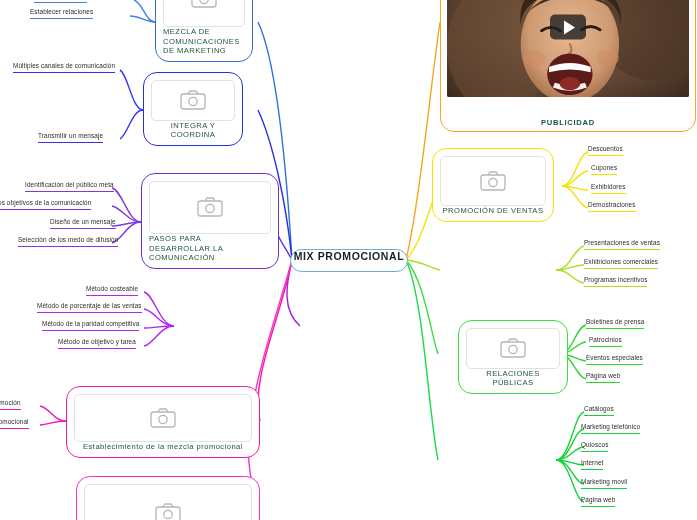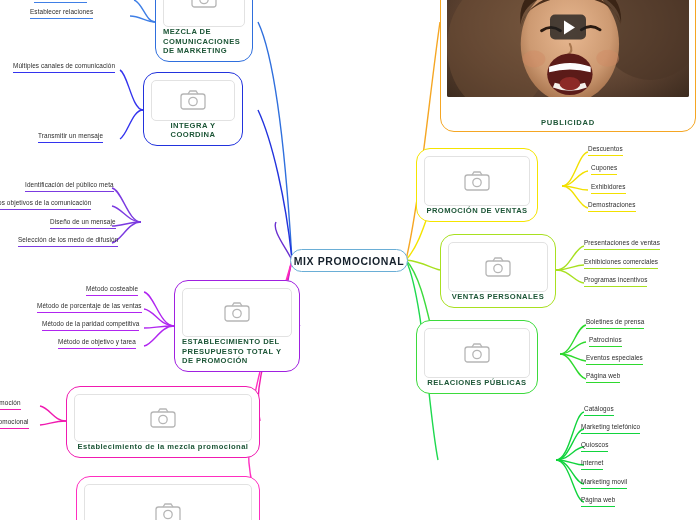--- a/index.html
+++ b/index.html
@@ -19,21 +19,21 @@
     position: absolute; left: 0; top: 0;
     width: 697px; height: 520px;
     pointer-events: none;
   }
   
   .hub {
     position: absolute;
     border: 1.6px solid #6aaed6;
     background: #ffffff;
     border-radius: 16px;
-    display: flex; align-items: center; justify-content: center;
+    display: flex; justify-content: center;
     z-index: 30;
   }
   .hub span {
     font-size: 10.5px;
     font-weight: bold;
     letter-spacing: 0.6px;
     color: #15202b;
     white-space: nowrap;
   }
   
@@ -53,21 +53,21 @@
     border-radius: 5px;
     background: #fff;
     display: flex; align-items: center; justify-content: center;
     flex: 1 1 auto;
     min-height: 10px;
   }
   .thumb svg { display: block; }
   .topic-label {
     margin-top: 0;
     font-size: 7.6px;
-    font-weight: bold;
+    font-weight: normal;
     letter-spacing: 0.45px;
     color: #1d5637;
     line-height: 1.28;
     text-align: left;
   }
   .topic-label.center { text-align: center; }
   
   .videonode {
     position: absolute;
     background: #ffffff;
@@ -204,31 +204,31 @@
     <div class="thumb">
       <svg width="26" height="20" viewBox="0 0 26 20">
           <rect x="1" y="4" width="24" height="15" rx="2.5" fill="none" stroke="#b6b6b6" stroke-width="1.3"></rect>
           <path d="M8 4 L10 1 L16 1 L18 4" fill="none" stroke="#b6b6b6" stroke-width="1.3"></path>
           <circle cx="13" cy="11.5" r="4.2" fill="none" stroke="#b6b6b6" stroke-width="1.3"></circle>
         </svg>
     </div>
     <div class="topic-label center">INTEGRA Y COORDINA</div>
   </div>
 
-
-  <div class="topic" style="left:174px; top:280px; width:126px; height:92px; border-color:#a020e0;">
-    <div class="thumb">
-      <svg width="26" height="20" viewBox="0 0 26 20">
-          <rect x="1" y="4" width="24" height="15" rx="2.5" fill="none" stroke="#b6b6b6" stroke-width="1.3"></rect>
-          <path d="M8 4 L10 1 L16 1 L18 4" fill="none" stroke="#b6b6b6" stroke-width="1.3"></path>
-          <circle cx="13" cy="11.5" r="4.2" fill="none" stroke="#b6b6b6" stroke-width="1.3"></circle>
-        </svg>
-    </div>
-    <div class="topic-label">ESTABLECIMIENTO DEL<br>PRESUPUESTO TOTAL Y<br>DE PROMOCIÓN</div>
-  </div>
+  <div class="topic" style="left:141px; top:173px; width:138px; height:96px; border-color:#6a2fd0;">
+    <div class="thumb">
+      <svg width="26" height="20" viewBox="0 0 26 20">
+          <rect x="1" y="4" width="24" height="15" rx="2.5" fill="none" stroke="#b6b6b6" stroke-width="1.3"></rect>
+          <path d="M8 4 L10 1 L16 1 L18 4" fill="none" stroke="#b6b6b6" stroke-width="1.3"></path>
+          <circle cx="13" cy="11.5" r="4.2" fill="none" stroke="#b6b6b6" stroke-width="1.3"></circle>
+        </svg>
+    </div>
+    <div class="topic-label">PASOS PARA<br>DESARROLLAR LA<br>COMUNICACIÓN</div>
+  </div>
+
 
   <div class="topic" style="left:66px; top:386px; width:194px; height:72px; border-color:#f01ab0;">
     <div class="thumb">
       <svg width="26" height="20" viewBox="0 0 26 20">
           <rect x="1" y="4" width="24" height="15" rx="2.5" fill="none" stroke="#b6b6b6" stroke-width="1.3"></rect>
           <path d="M8 4 L10 1 L16 1 L18 4" fill="none" stroke="#b6b6b6" stroke-width="1.3"></path>
           <circle cx="13" cy="11.5" r="4.2" fill="none" stroke="#b6b6b6" stroke-width="1.3"></circle>
         </svg>
     </div>
     <div class="topic-label center">Establecimiento de la mezcla promocional</div>
@@ -282,43 +282,33 @@
         <ellipse cx="92" cy="108" rx="12" ry="9" fill="#d08a63" opacity="0.45"></ellipse>
         <ellipse cx="170" cy="107" rx="12" ry="9" fill="#d08a63" opacity="0.45"></ellipse>
       </svg>
       <div class="playbtn">
         <div class="tri"></div>
       </div>
     </div>
     <div class="video-label">PUBLICIDAD</div>
   </div>
 
-  <div class="topic" style="left:416px; top:148px; width:122px; height:74px; border-color:#f5e400;">
+  <div class="topic" style="left:432px; top:148px; width:122px; height:74px; border-color:#f5e400;">
     <div class="thumb">
       <svg width="26" height="20" viewBox="0 0 26 20">
           <rect x="1" y="4" width="24" height="15" rx="2.5" fill="none" stroke="#b6b6b6" stroke-width="1.3"></rect>
           <path d="M8 4 L10 1 L16 1 L18 4" fill="none" stroke="#b6b6b6" stroke-width="1.3"></path>
           <circle cx="13" cy="11.5" r="4.2" fill="none" stroke="#b6b6b6" stroke-width="1.3"></circle>
         </svg>
     </div>
     <div class="topic-label center">PROMOCIÓN DE VENTAS</div>
   </div>
 
-  <div class="topic" style="left:440px; top:234px; width:116px; height:74px; border-color:#a8e020;">
-    <div class="thumb">
-      <svg width="26" height="20" viewBox="0 0 26 20">
-          <rect x="1" y="4" width="24" height="15" rx="2.5" fill="none" stroke="#b6b6b6" stroke-width="1.3"></rect>
-          <path d="M8 4 L10 1 L16 1 L18 4" fill="none" stroke="#b6b6b6" stroke-width="1.3"></path>
-          <circle cx="13" cy="11.5" r="4.2" fill="none" stroke="#b6b6b6" stroke-width="1.3"></circle>
-        </svg>
-    </div>
-    <div class="topic-label center">VENTAS PERSONALES</div>
-  </div>
-
-  <div class="topic" style="left:416px; top:320px; width:122px; height:74px; border-color:#3ddb3d;">
+
+  <div class="topic" style="left:458px; top:320px; width:110px; height:74px; border-color:#3ddb3d;">
     <div class="thumb">
       <svg width="26" height="20" viewBox="0 0 26 20">
           <rect x="1" y="4" width="24" height="15" rx="2.5" fill="none" stroke="#b6b6b6" stroke-width="1.3"></rect>
           <path d="M8 4 L10 1 L16 1 L18 4" fill="none" stroke="#b6b6b6" stroke-width="1.3"></path>
           <circle cx="13" cy="11.5" r="4.2" fill="none" stroke="#b6b6b6" stroke-width="1.3"></circle>
         </svg>
     </div>
     <div class="topic-label center">RELACIONES PÚBLICAS</div>
   </div>
 

